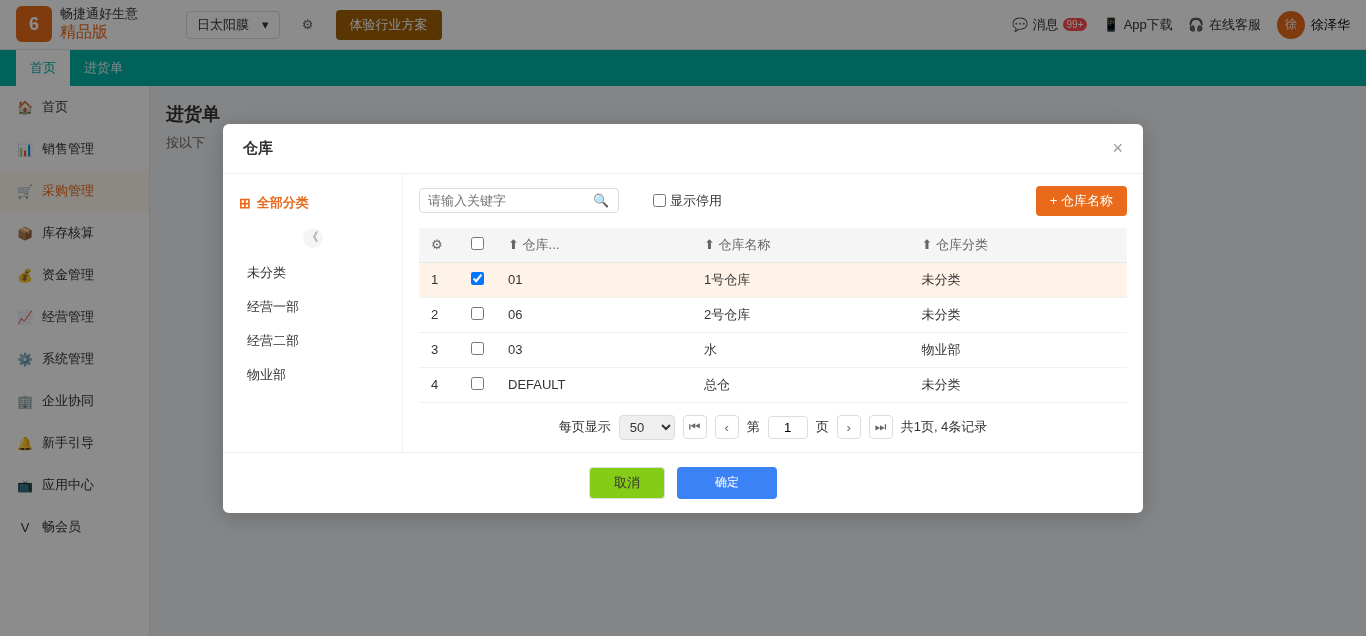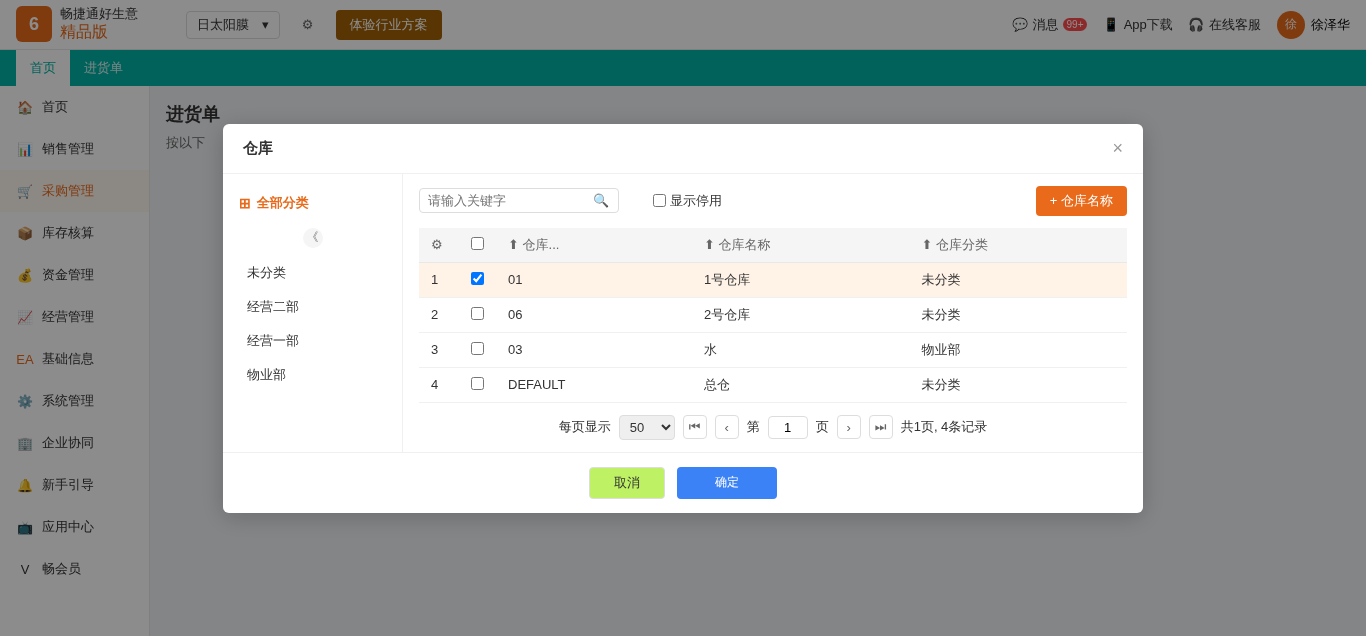--- a/index.html
+++ b/index.html
@@ -208,21 +208,21 @@
       border: 1px solid #ddd; border-radius: 4px; padding: 3px;
       font-size: 13px;
     }
 
     .modal-footer {
       display: flex; justify-content: center; gap: 12px;
       padding: 14px 20px;
       border-top: 1px solid #f0f0f0;
     }
     .cancel-btn {
-      background: #bef264; border: 1px solid #ddd; color: #333;
+      background: #84cc16; border: 1px solid #ddd; color: #333;
       padding: 6px 24px; border-radius: 4px; cursor: pointer; font-size: 13px;
     }
     .confirm-btn {
       background: #3b82f6; color: white; border: none;
       padding: 6px 38px; border-radius: 4px; cursor: pointer; font-size: 12px;
     }
   </style>
 </head>
 <body>
 
@@ -293,24 +293,20 @@
       <span class="sidebar-icon">📦</span>
       <span>库存核算</span>
     </div>
     <div class="sidebar-item">
       <span class="sidebar-icon">💰</span>
       <span>资金管理</span>
     </div>
     <div class="sidebar-item">
       <span class="sidebar-icon">📈</span>
       <span>经营管理</span>
-    </div>
-    <div class="sidebar-item">
-      <span class="sidebar-icon" style="color:#e86a1a;">EA</span>
-      <span>基础信息</span>
     </div>
     <div class="sidebar-item">
       <span class="sidebar-icon">⚙️</span>
       <span>系统管理</span>
     </div>
     <div class="sidebar-item">
       <span class="sidebar-icon">🏢</span>
       <span>企业协同</span>
     </div>
     <div class="sidebar-item">
@@ -343,22 +339,22 @@
 
     <div class="modal-body">
 
       <div class="category-panel">
         <div class="category-header">
           <span style="font-size:14px;">⊞</span>
           <span>全部分类</span>
         </div>
         <div class="collapse-btn">《</div>
         <div class="category-item">未分类</div>
+        <div class="category-item">经营一部</div>
         <div class="category-item">经营二部</div>
-        <div class="category-item">经营一部</div>
         <div class="category-item">物业部</div>
       </div>
 
       <div class="table-area">
 
         <div class="table-toolbar">
           <div class="search-input-wrap">
             <input type="text" placeholder="请输入关键字" style="">
             <span style="color:#999;">🔍</span>
           </div>

